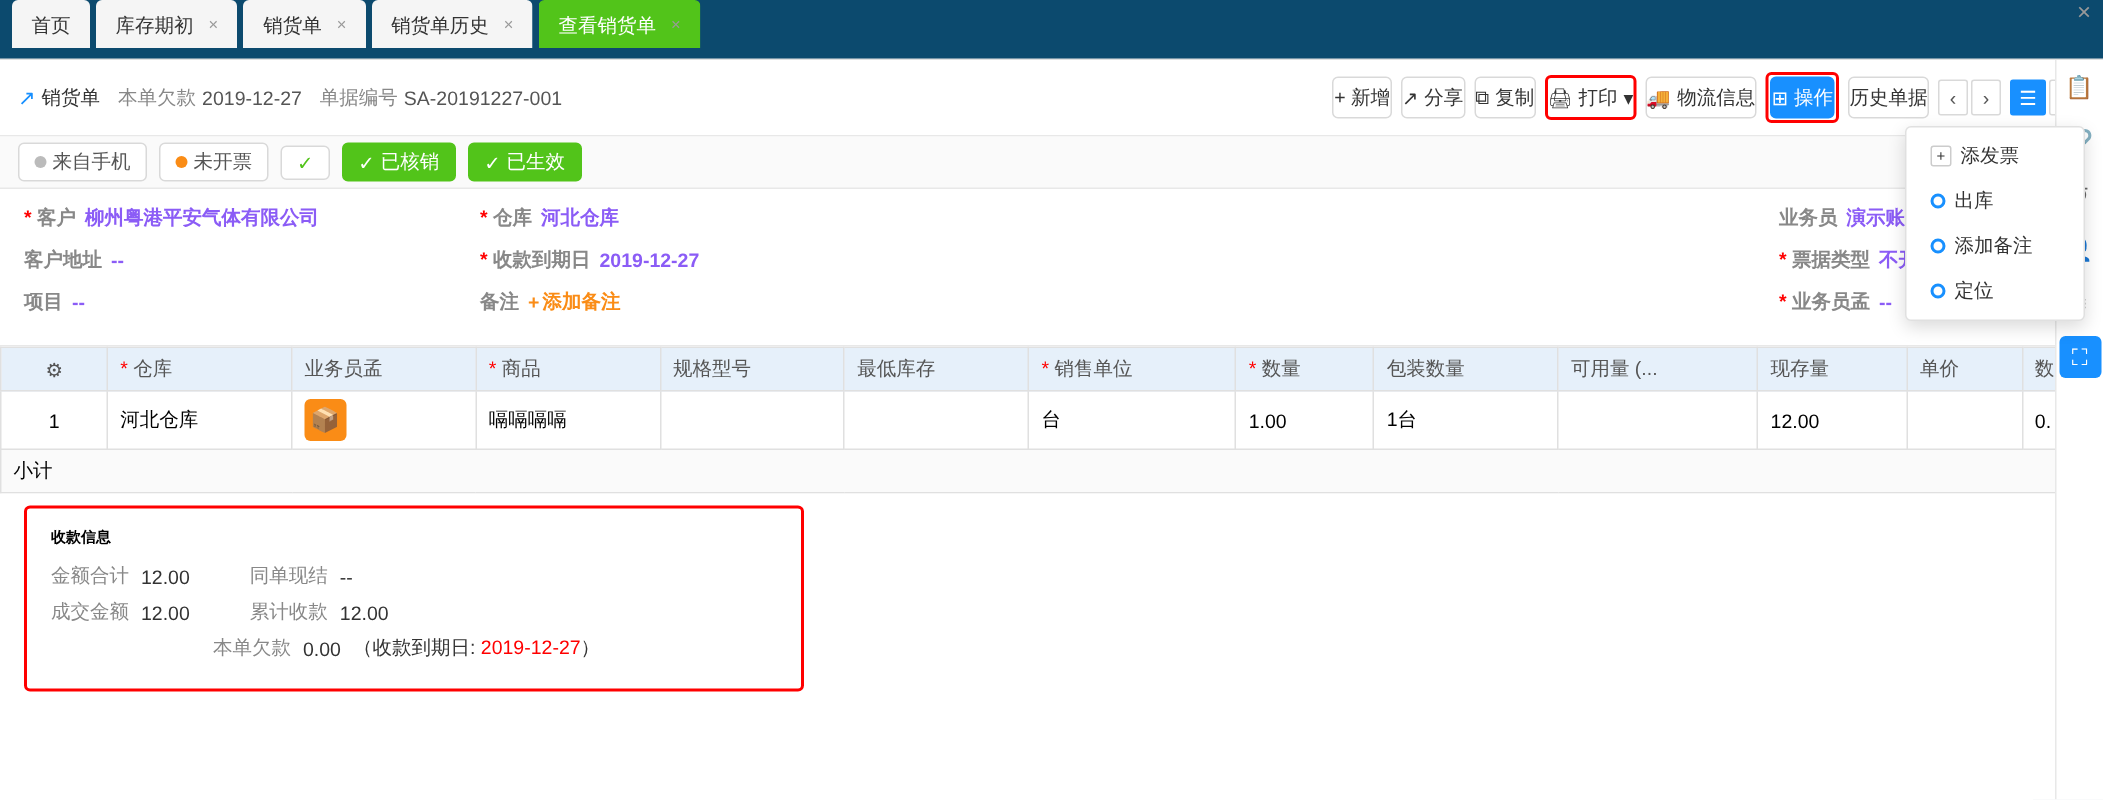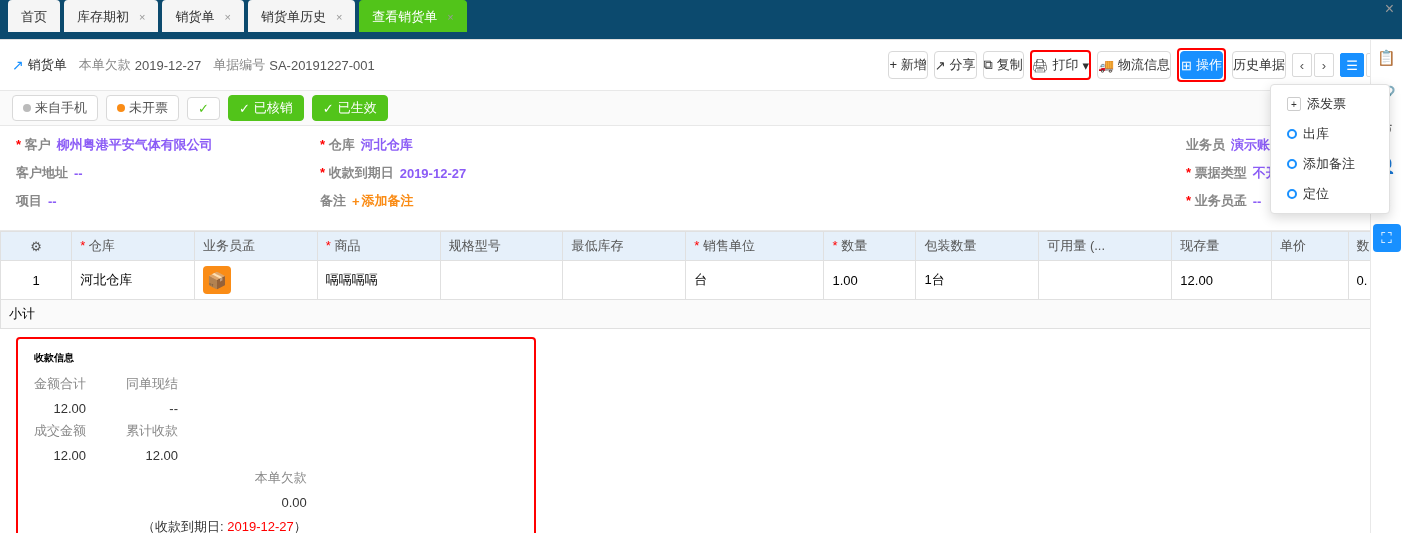--- a/index.html
+++ b/index.html
@@ -113,21 +113,21 @@
 
     
     .payment-section {
       border: 2px solid #f00; margin: 8px 16px; padding: 12px 16px;
       border-radius: 4px; background: #fff; max-width: 520px;
     }
     .payment-title { font-weight: bold; font-size: 10px; margin-bottom: 10px; }
     .payment-row {
       display: flex; gap: 40px; margin-bottom: 6px;
     }
-    .payment-item { display: flex; gap: 8px; align-items: flex-end; flex-direction: column; }
+    .payment-item { display: flex; gap: 8px; align-items: center; }
     .payment-item label { color: #888; }
     .payment-item .val { color: #333; }
     .overdue { color: #f00; }
     .date-link { color: #f00; }
 
     
     .dropdown-menu {
       position: absolute; top: 36px; right: 0;
       background: #fff; border: 1px solid #e0e0e0;
       border-radius: 4px; box-shadow: 0 4px 12px rgba(0,0,0,0.15);

